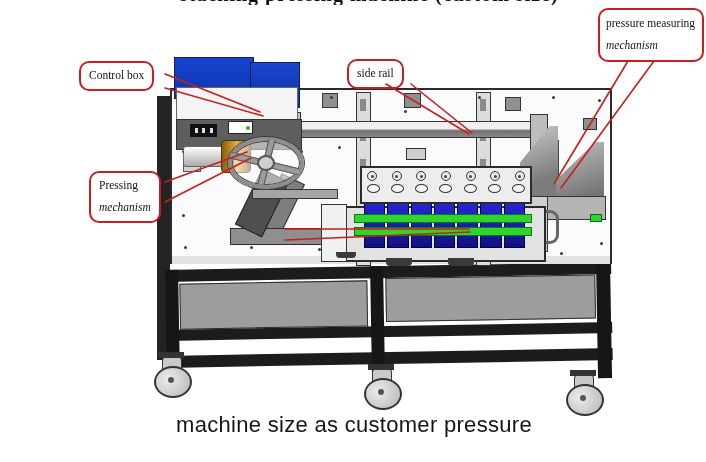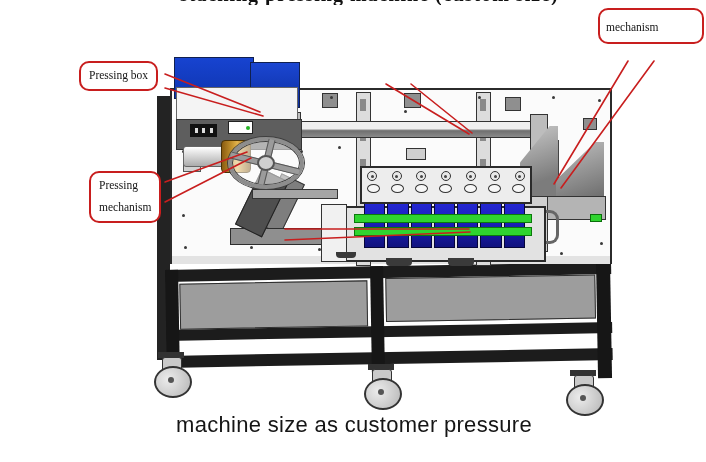--- a/index.html
+++ b/index.html
@@ -117,21 +117,21 @@
           background:linear-gradient(160deg,#b0b0b0 15%,#707070 75%);
           clip-path:polygon(100% 0,100% 100%,0 100%,0 50%,82% 0);}
   #pm-plate{left:547px;top:140px;width:12px;height:58px;background:#ececec;border:1px solid #444;z-index:8;}
   #pm-base{left:514px;top:196px;width:92px;height:24px;background:#b4b4b4;border:1px solid #333;}
   #pm-foot{left:514px;top:220px;width:22px;height:16px;background:#9a9a9a;border:1px solid #333;}
   .gbit{position:absolute;background:var(--green,#2fd42f);border:1px solid #0a6e0a;z-index:10;}
   
   .callout{position:absolute;background:#fff;border:2px solid var(--red,#c81e1e);border-radius:10px;
            font-family:"Liberation Serif",serif;font-size:11.5px;color:#141414;line-height:1.55;
            padding:4px 8px;z-index:20;white-space:nowrap;}
-  .callout .l2{margin-top:4px;}
+  .callout .l2{margin-top:4px;font-style:italic;}
   #co-pressure{left:598px;top:8px;width:90px;padding:5px 6px;}
   #co-control{left:79px;top:61px;}
   #co-siderail{left:347px;top:59px;}
   #co-pressing{left:89px;top:171px;}
   #co-stack{left:206px;top:221px;}
   #leaders{position:absolute;left:0;top:0;z-index:30;pointer-events:none;}
 </style>
 </head>
 <body>
 
@@ -262,24 +262,28 @@
     <div id="pm-plate" class="part"></div>
     <div id="wedge1" class="part z9"></div>
     <div id="wedge2" class="part z9"></div>
     <div id="pm-base" class="part z9"></div>
     <div id="pm-foot" class="part z9"></div>
     <div class="gbit" style="left:518px;top:212px;width:9px;height:6px;"></div>
     <div class="gbit" style="left:590px;top:214px;width:10px;height:6px;"></div>
   </div>
 
   <div id="co-pressure" class="callout">
+    <div>pressure measuring</div>
     <div class="l2">mechanism</div>
   </div>
   <div id="co-control" class="callout">
-    <span>Pressing box</span>
+    <span>Control box</span>
+  </div>
+  <div id="co-siderail" class="callout">
+    <span>side rail</span>
   </div>
   <div id="co-pressing" class="callout">
     <div>Pressing</div>
     <div class="l2">mechanism</div>
   </div>
 
   <svg id="leaders" width="706" height="462">
     <g stroke="#c81e1e" stroke-width="1.6" stroke-linecap="round" fill="none">
       <path d="M165,74 L260,112"></path>
       <path d="M165,88 L263,116"></path>

